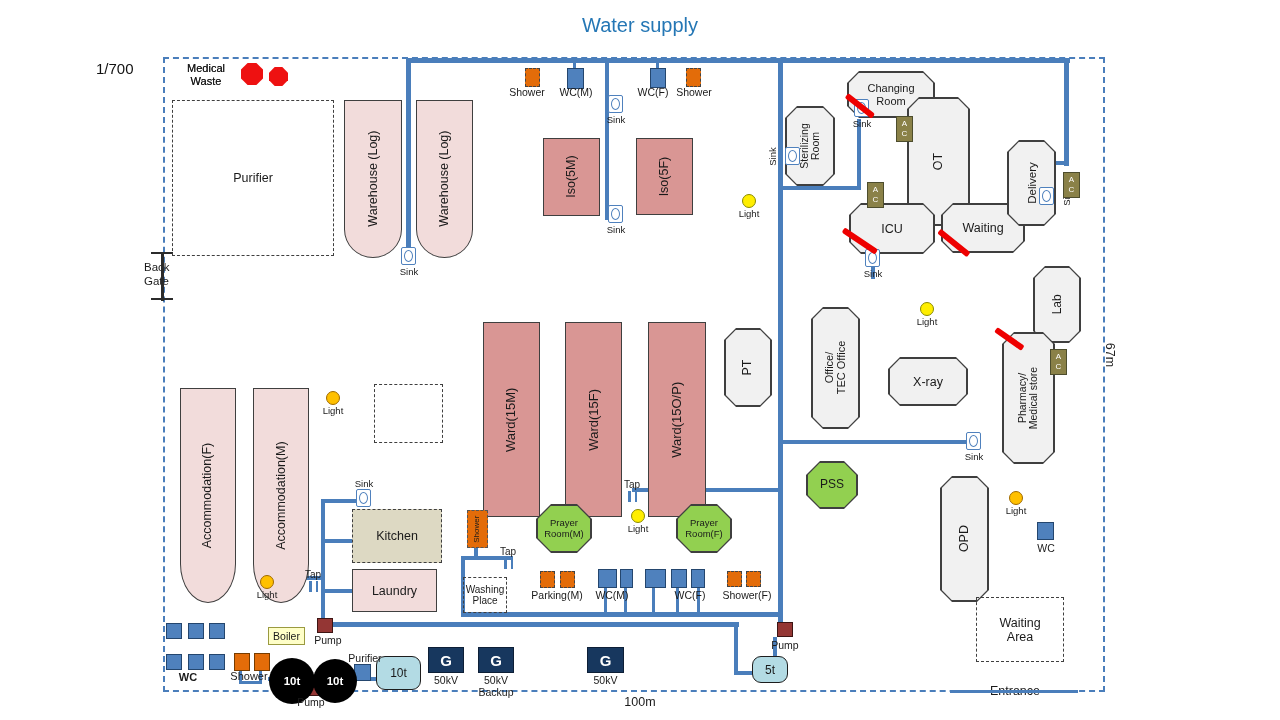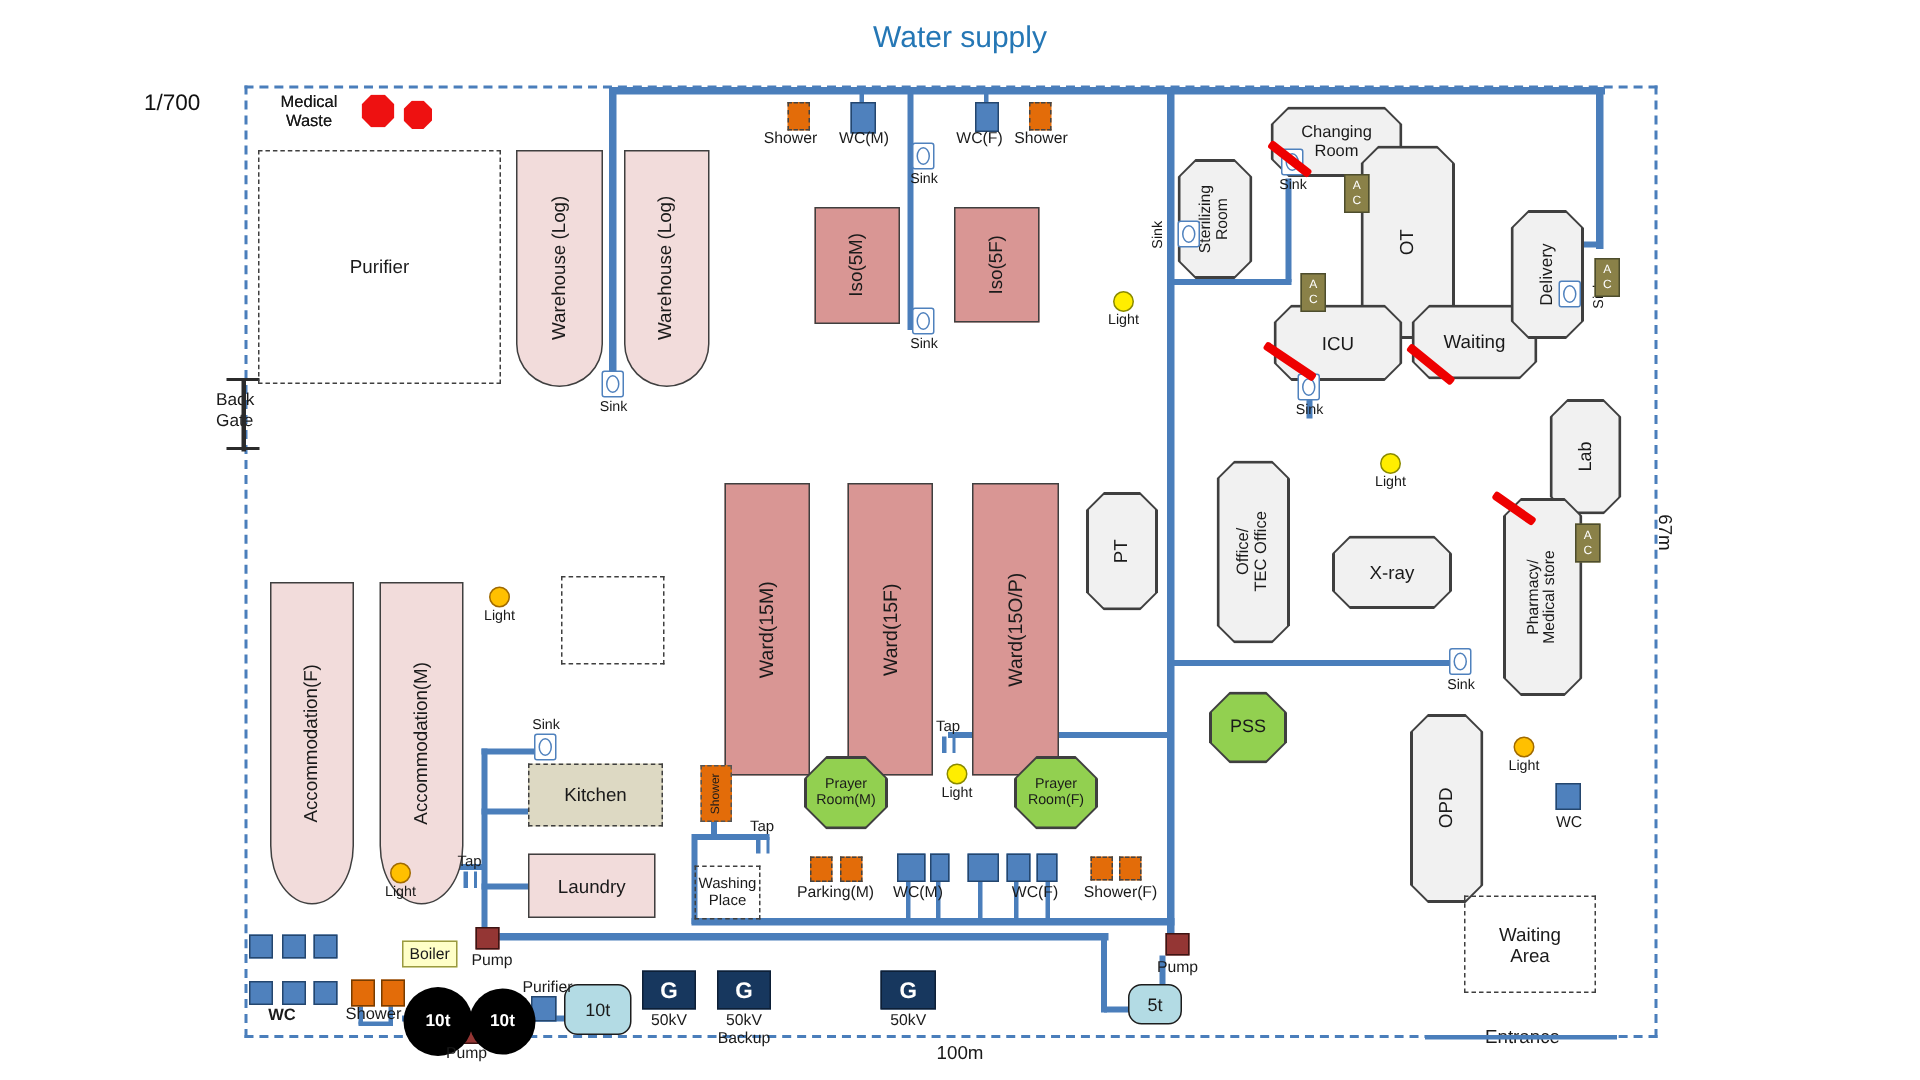--- a/index.html
+++ b/index.html
@@ -84,21 +84,21 @@
     <div class="abs" style="left: 636px; top: 138px; width: 57px; height: 77px; box-sizing: border-box; display: flex; align-items: center; justify-content: center; border: 1.4px solid rgb(63, 63, 63); background: rgb(217, 150, 148);">
       <span class="vlbl" style="font-size: 12.5px; position: relative;">Iso(5F)</span>
     </div>
     <div class="abs" style="left: 180px; top: 388px; width: 56px; height: 215px; box-sizing: border-box; display: flex; align-items: center; justify-content: center; border: 1.4px solid rgb(63, 63, 63); background: rgb(242, 220, 219); border-radius: 0px 0px 55% 55% / 0px 0px 20% 20%;">
       <span class="vlbl" style="font-size: 12.5px; position: relative;">Accommodation(F)</span>
     </div>
     <div class="abs" style="left: 253px; top: 388px; width: 56px; height: 215px; box-sizing: border-box; display: flex; align-items: center; justify-content: center; border: 1.4px solid rgb(63, 63, 63); background: rgb(242, 220, 219); border-radius: 0px 0px 55% 55% / 0px 0px 20% 20%;">
       <span class="vlbl" style="font-size: 12.5px; position: relative;">Accommodation(M)</span>
     </div>
     <div class="abs" style="left: 374px; top: 384px; width: 69px; height: 59px; box-sizing: border-box; display: flex; align-items: center; justify-content: center; border: 1.5px dashed rgb(63, 63, 63); background: transparent;"></div>
-    <div class="abs" style="left: 352px; top: 509px; width: 90px; height: 42px; box-sizing: border-box; display: flex; align-items: center; justify-content: center; border: 1.5px dashed rgb(63, 63, 63); background: rgb(221, 217, 195);">
+    <div class="abs" style="left: 352px; top: 509px; width: 90px; height: 54px; box-sizing: border-box; display: flex; align-items: center; justify-content: center; border: 1.5px dashed rgb(63, 63, 63); background: rgb(221, 217, 195);">
       <span class="lbl" style="font-size: 12.5px; position: relative;">Kitchen</span>
     </div>
     <div class="abs" style="left: 352px; top: 569px; width: 85px; height: 43px; box-sizing: border-box; display: flex; align-items: center; justify-content: center; border: 1.4px solid rgb(63, 63, 63); background: rgb(242, 220, 219);">
       <span class="lbl" style="font-size: 12.5px; position: relative;">Laundry</span>
     </div>
     <div class="abs" style="left: 483px; top: 322px; width: 57px; height: 195px; box-sizing: border-box; display: flex; align-items: center; justify-content: center; border: 1.4px solid rgb(63, 63, 63); background: rgb(217, 150, 148);">
       <span class="vlbl" style="font-size: 13px; position: relative;">Ward(15M)</span>
     </div>
     <div class="abs" style="left: 565px; top: 322px; width: 57px; height: 195px; box-sizing: border-box; display: flex; align-items: center; justify-content: center; border: 1.4px solid rgb(63, 63, 63); background: rgb(217, 150, 148);">
       <span class="vlbl" style="font-size: 13px; position: relative;">Ward(15F)</span>

